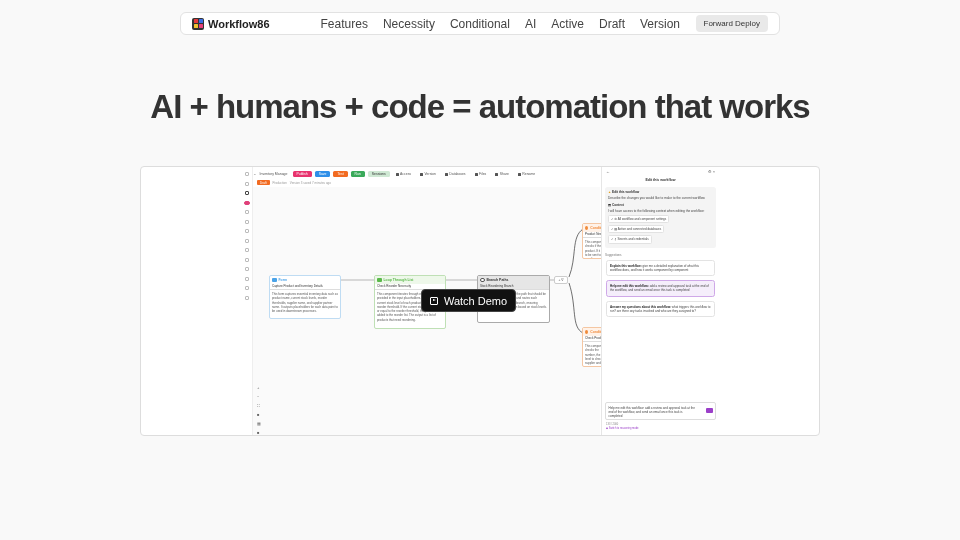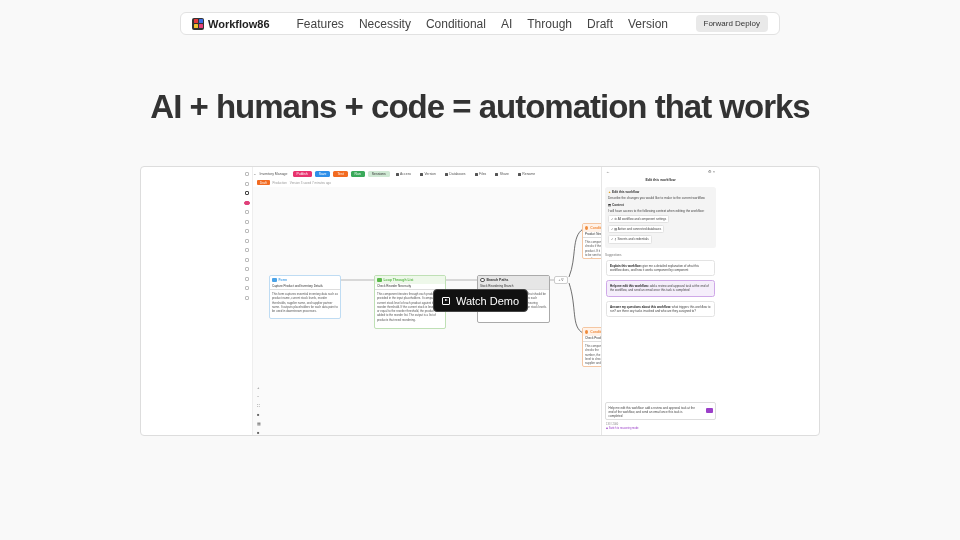--- a/index.html
+++ b/index.html
@@ -5,41 +5,41 @@
 *{box-sizing:border-box;margin:0;padding:0}
 html,body{width:960px;height:540px;overflow:hidden}
 body{background:#f9f9f9;font-family:"Liberation Sans",sans-serif;color:#222;position:relative}
 .nav{position:absolute;left:180px;top:12px;width:600px;height:23px;background:#fff;border:1px solid #e2e2e2;border-radius:6px;display:flex;align-items:center;padding:8px 11px}
 .logo{display:flex;align-items:center;gap:4px}
 .logo-mark{width:12px;height:12px;background:#333;border-radius:2px;display:grid;grid-template-columns:1fr 1fr;gap:1px;padding:1.5px}
 .logo-mark i{display:block;border-radius:0.5px}
 .logo-text{font-weight:bold;font-size:11px;color:#222}
 .nav-links{margin-left:auto;display:flex;align-items:center;gap:0}
 .nav-link{font-size:12px;color:#444;padding:0 7.5px;cursor:pointer}
-.nav-cta{font-size:8px;color:#333;background:#e9e9e9;border-radius:4px;padding:4px 8px;margin-left:20px;cursor:pointer}
+.nav-cta{font-size:8px;color:#333;background:#e9e9e9;border-radius:4px;padding:4px 8px;margin-left:8px;cursor:pointer}
 .hero{position:absolute;left:0;width:960px;top:88px;text-align:center;font-size:33px;color:#333;letter-spacing:-1px}
 .frame{position:absolute;left:140px;top:166px;width:680px;height:270px;background:#fff;border:1px solid #ddd;border-radius:4px;overflow:hidden}
 .app{position:absolute;left:100px;top:0;width:478px;height:270px;background:#fff}
 .rail{position:absolute;left:0;top:0;width:12px;height:270px;border-right:1px solid #eee;display:flex;flex-direction:column;align-items:center;padding-top:5px;gap:5.5px}
 .rail i{display:block;width:4px;height:4px;border:0.6px solid #bbb;border-radius:1px}
 .rail i.active{border-color:#444}
 .rail i.pink{background:#e0407a;border-color:#e0407a;width:6px;border-radius:2px}
 .toolbar{position:absolute;left:12px;top:3px;right:120px;height:8px;display:flex;align-items:center;gap:3px;font-size:3.5px;color:#555;white-space:nowrap}
 .tbtn{height:6px;border-radius:1.5px;padding:0 4px;display:flex;align-items:center;color:#fff;font-size:3.4px}
 .tplain{display:flex;align-items:center;gap:1.5px;padding:0 3px;color:#555;font-size:3.4px}
 .tplain b{display:inline-block;width:3px;height:3px;background:#555;border-radius:0.5px}
 .subbar{position:absolute;left:16px;top:13px;display:flex;gap:3px;align-items:center;font-size:3px;color:#999}
 .draft{background:#f26b21;color:#fff;padding:0.5px 3px;border-radius:1px}
 .canvas{position:absolute;left:12px;top:20px;width:347px;height:250px;background-color:#fafafa;background-image:radial-gradient(#e2e2e2 0.4px,transparent 0.5px);background-size:4px 4px}
 .node{position:absolute;background:#fff;border:0.7px solid #ccc;border-radius:2px;font-size:3px;color:#555;overflow:hidden}
 .node .nh{display:flex;align-items:center;gap:2px;padding:1.5px 2px;font-size:3.4px;font-weight:bold}
 .node .ns{padding:0 2px 1.5px;font-size:3px;color:#333;border-bottom:0.5px solid #ddd}
 .node .nb{padding:2px;line-height:4.3px;font-size:2.9px;color:#555}
 .nic{width:4.5px;height:4.5px;border-radius:1px;display:inline-block}
-.demo{position:absolute;left:292px;top:122px;width:95px;height:23px;background:#111;border-radius:4px;display:flex;align-items:center;justify-content:center;gap:6px;color:#fff;font-size:11px;cursor:pointer;border:1px solid #444}
+.demo{position:absolute;left:280px;top:122px;width:95px;height:23px;background:#111;border-radius:4px;display:flex;align-items:center;justify-content:center;gap:6px;color:#fff;font-size:11px;cursor:pointer;border:1px solid #444}
 .demo-icon{width:8px;height:8px;border:1px solid #fff;border-radius:1px;position:relative}
 .demo-icon:after{content:"";position:absolute;left:2.2px;top:1.3px;border-left:3px solid #fff;border-top:1.7px solid transparent;border-bottom:1.7px solid transparent}
 .panel{position:absolute;left:360px;top:0;width:118px;height:270px;background:#fff;border-left:0.7px solid #e6e6e6;font-size:3.2px;color:#444}
 .ptop{display:flex;justify-content:space-between;padding:2px 4px;font-size:4px;color:#666}
 .ptitle{text-align:center;font-size:3.5px;font-weight:bold;color:#333;padding:2px 0 5px}
 .pcard{margin:0 3px;background:#f4f4f4;border-radius:2.5px;padding:3px;line-height:4.4px}
 .pcard .ph{font-weight:bold;color:#333;margin-bottom:1.5px}
 .chip{display:inline-block;background:#fff;border:0.5px solid #e2e2e2;border-radius:1.5px;padding:1px 2px;margin:1px 0;font-size:3px}
 .sugg-label{padding:5px 3px 3px;font-size:3px;color:#777}
 .sugg{margin:0 4px 4px;border:0.5px solid #e3e3e3;border-radius:2.5px;padding:3px;line-height:4.2px;font-size:3px}
@@ -61,21 +61,21 @@
         <i style="background:#f2c12e"></i>
         <i style="background:#e6417a"></i>
     </div>
     <span class="logo-text">Workflow86</span>
   </div>
   <div class="nav-links">
     <span class="nav-link">Features</span>
     <span class="nav-link">Necessity</span>
     <span class="nav-link">Conditional</span>
     <span class="nav-link">AI</span>
-    <span class="nav-link">Through</span>
+    <span class="nav-link">Active</span>
     <span class="nav-link">Draft</span>
     <span class="nav-link">Version</span>
     <span class="nav-cta">Forward Deploy</span>
   </div>
 </div>
 
 <h1 class="hero">AI + humans + code = automation that works</h1>
 
 <div class="frame">
   <div class="app">

